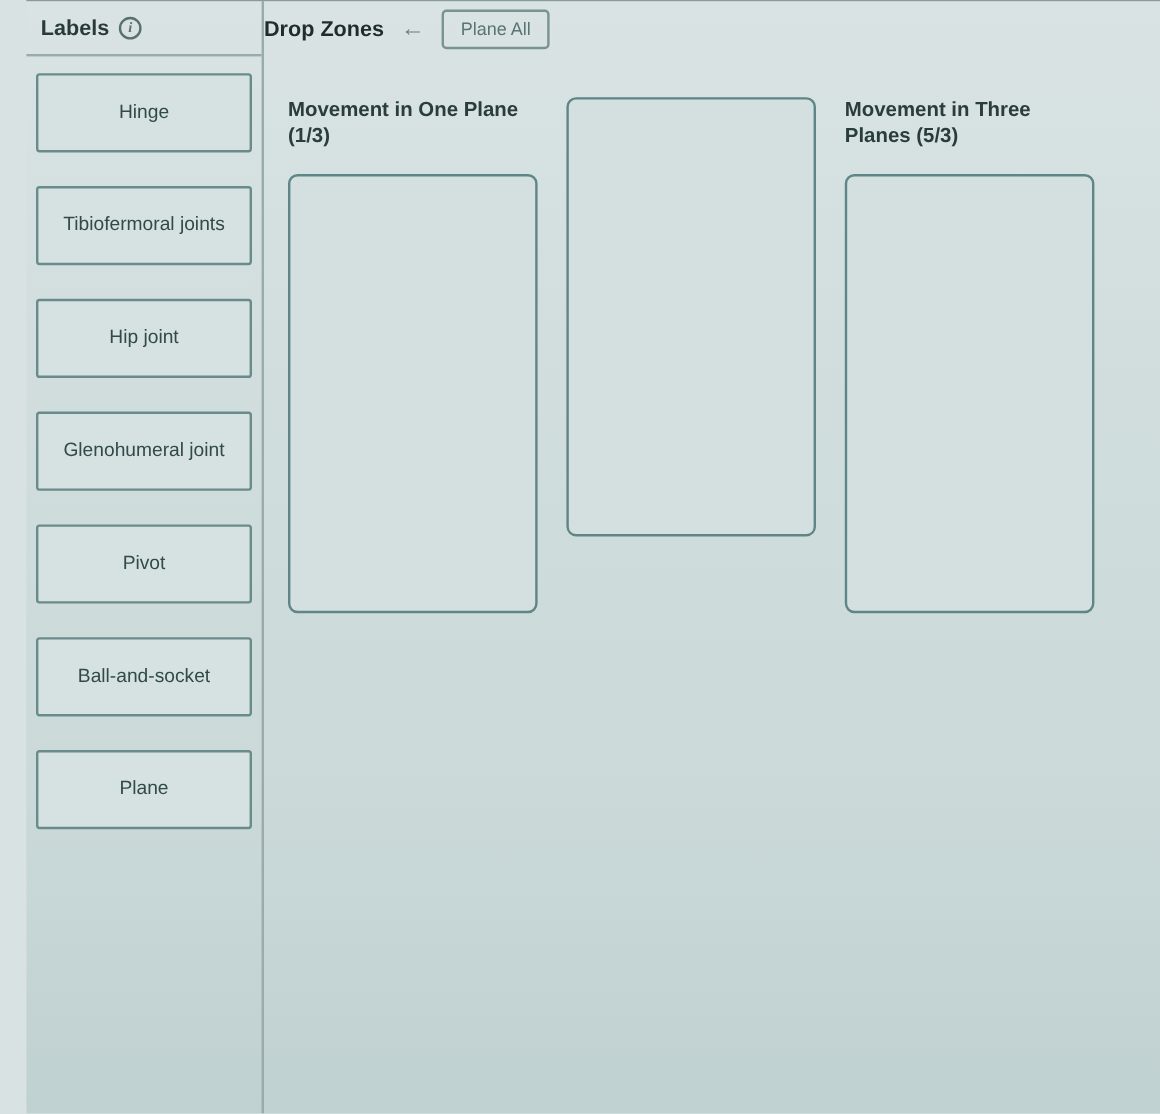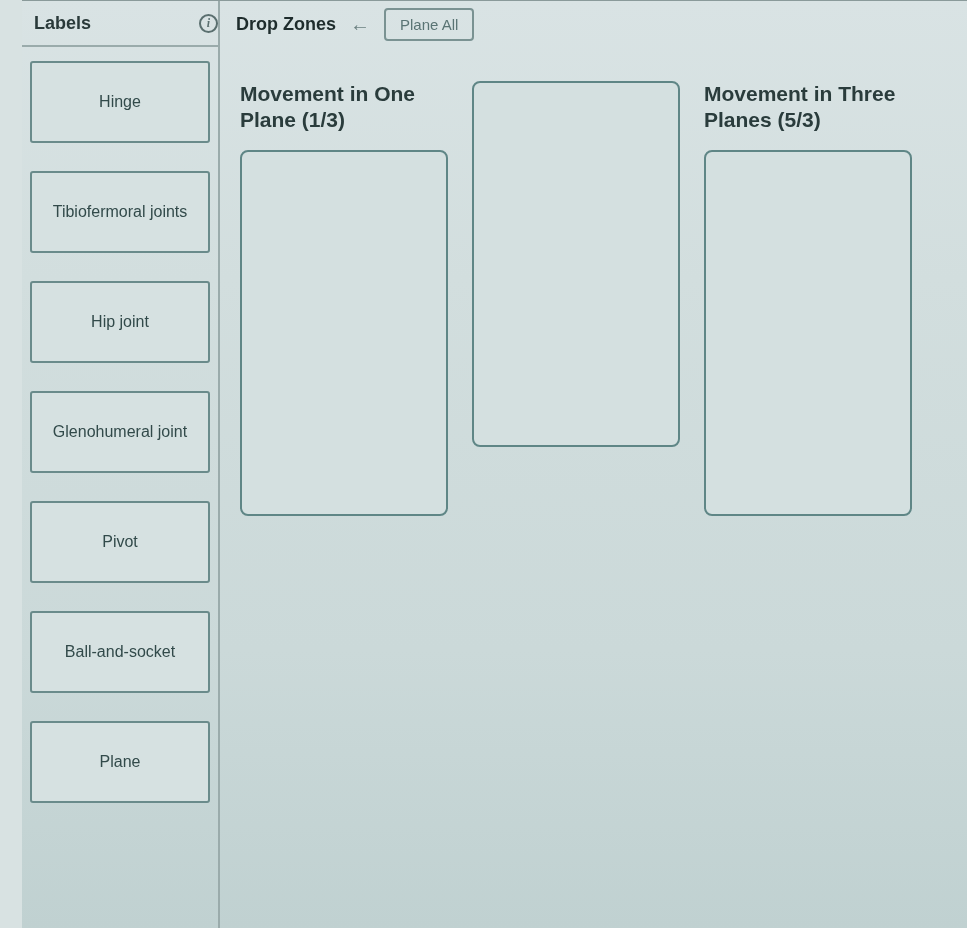--- a/index.html
+++ b/index.html
@@ -22,21 +22,20 @@
     border-right: 2px solid #9aabab;
     padding-top: 0;
   }
   .sidebar-header {
     height: 46px;
     display: flex;
     align-items: center;
     padding-left: 12px;
     border-bottom: 2px solid #9aabab;
     gap: 8px;
-    justify-content: space-between;
   }
   .sidebar-header .title {
     font-size: 18px;
     font-weight: 600;
     color: #2a3a3a;
   }
   .info-icon {
     width: 19px;
     height: 19px;
     border: 2px solid #5a6f6f;
@@ -50,21 +49,21 @@
     font-family: Georgia, serif;
     font-style: italic;
   }
   .labels-list {
     padding: 14px 8px 0 8px;
     display: flex;
     flex-direction: column;
     gap: 28px;
   }
   .label-item {
-    height: 82px;
+    height: 66px;
     background: #d6e1e1;
     border: 2px solid #6a8b8b;
     border-radius: 3px;
     display: flex;
     align-items: center;
     justify-content: center;
     text-align: center;
     font-size: 16px;
     color: #324a4a;
     padding: 4px 12px;
@@ -72,21 +71,20 @@
     cursor: grab;
   }
   .main {
     flex: 1;
     padding: 0 0 0 0;
   }
   .main-header {
     height: 46px;
     display: flex;
     align-items: center;
-    padding-left: 16px;
     gap: 14px;
   }
   .main-header .title {
     font-size: 18px;
     font-weight: 700;
     color: #1e2c2c;
   }
   .arrow-left {
     font-size: 20px;
     color: #6b8080;
@@ -104,21 +102,21 @@
     display: flex;
     gap: 24px;
     padding: 34px 20px 0 20px;
   }
   .zone {
     flex: 0 0 208px;
     display: flex;
     flex-direction: column;
   }
   .zone-title {
-    font-size: 21px;
+    font-size: 17px;
     font-weight: 700;
     color: #2a3c3c;
     line-height: 1.25;
     min-height: 48px;
     margin-bottom: 16px;
   }
   .zone-box {
     height: 366px;
     border: 2px solid #5f8686;
     border-radius: 8px;

